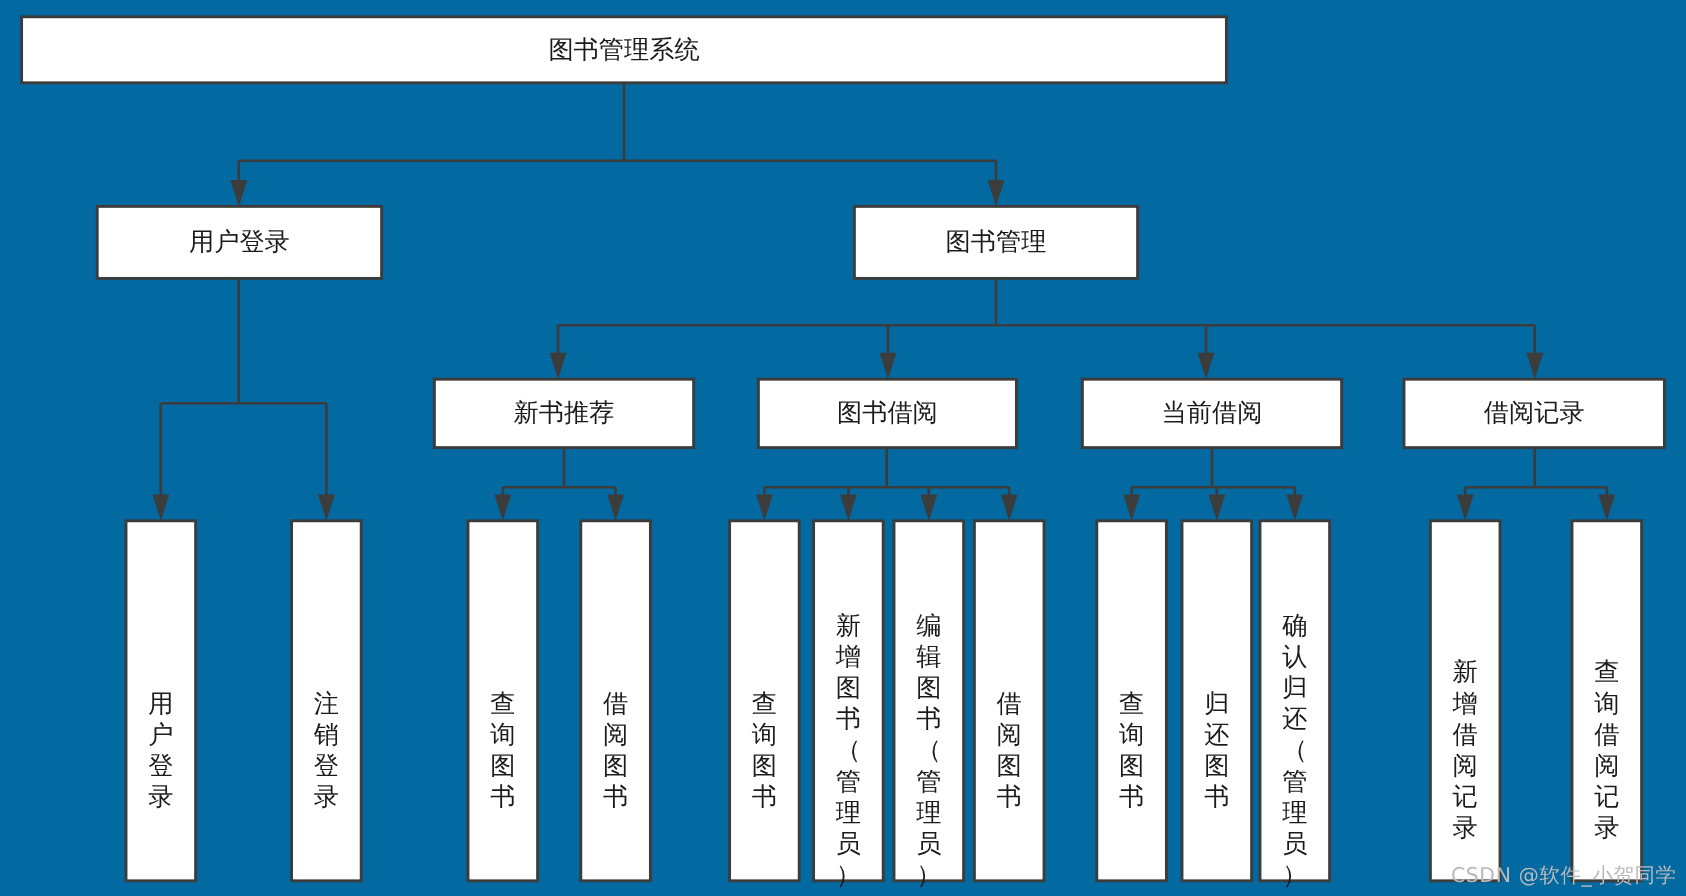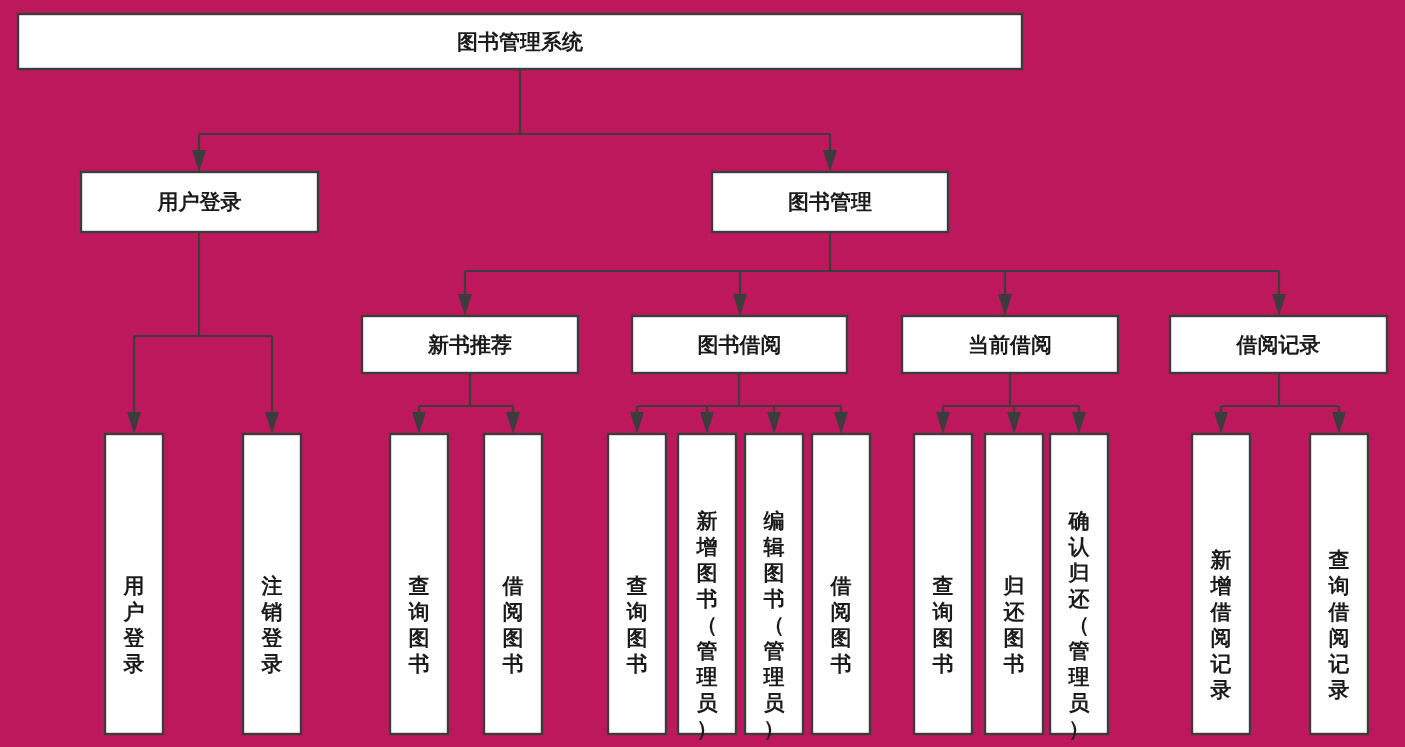--- a/index.html
+++ b/index.html
@@ -10,22 +10,21 @@
   body {
     width: 1405px;
     height: 747px;
     font-family: "DejaVu Sans", "Liberation Sans", sans-serif;
     overflow: hidden;
   }
   #diagram-root {
     position: relative;
     width: 1405px;
     height: 747px;
-    background: #be185d;
-    font-weight: bold;
+    background: #0369a1;
   }
   svg.tree-canvas {
     position: absolute;
     top: 0;
     left: 0;
     width: 1405px;
     height: 747px;
     display: block;
   }
   .node-box {
@@ -204,13 +203,14 @@
         <g>
           <rect x="1192" y="434" width="58" height="300" class="node-box"></rect>
           <text x="1221" y="0" class="node-label-v"><tspan x="1221" y="567">新</tspan><tspan x="1221" y="593">增</tspan><tspan x="1221" y="619">借</tspan><tspan x="1221" y="645">阅</tspan><tspan x="1221" y="671">记</tspan><tspan x="1221" y="697">录</tspan></text>
         </g>
         <g>
           <rect x="1310" y="434" width="58" height="300" class="node-box"></rect>
           <text x="1339" y="0" class="node-label-v"><tspan x="1339" y="567">查</tspan><tspan x="1339" y="593">询</tspan><tspan x="1339" y="619">借</tspan><tspan x="1339" y="645">阅</tspan><tspan x="1339" y="671">记</tspan><tspan x="1339" y="697">录</tspan></text>
         </g>
       </g>
   </svg>
+  <div class="watermark-text">CSDN @软件_小贺同学</div>
 </div>
 
 </body></html>

